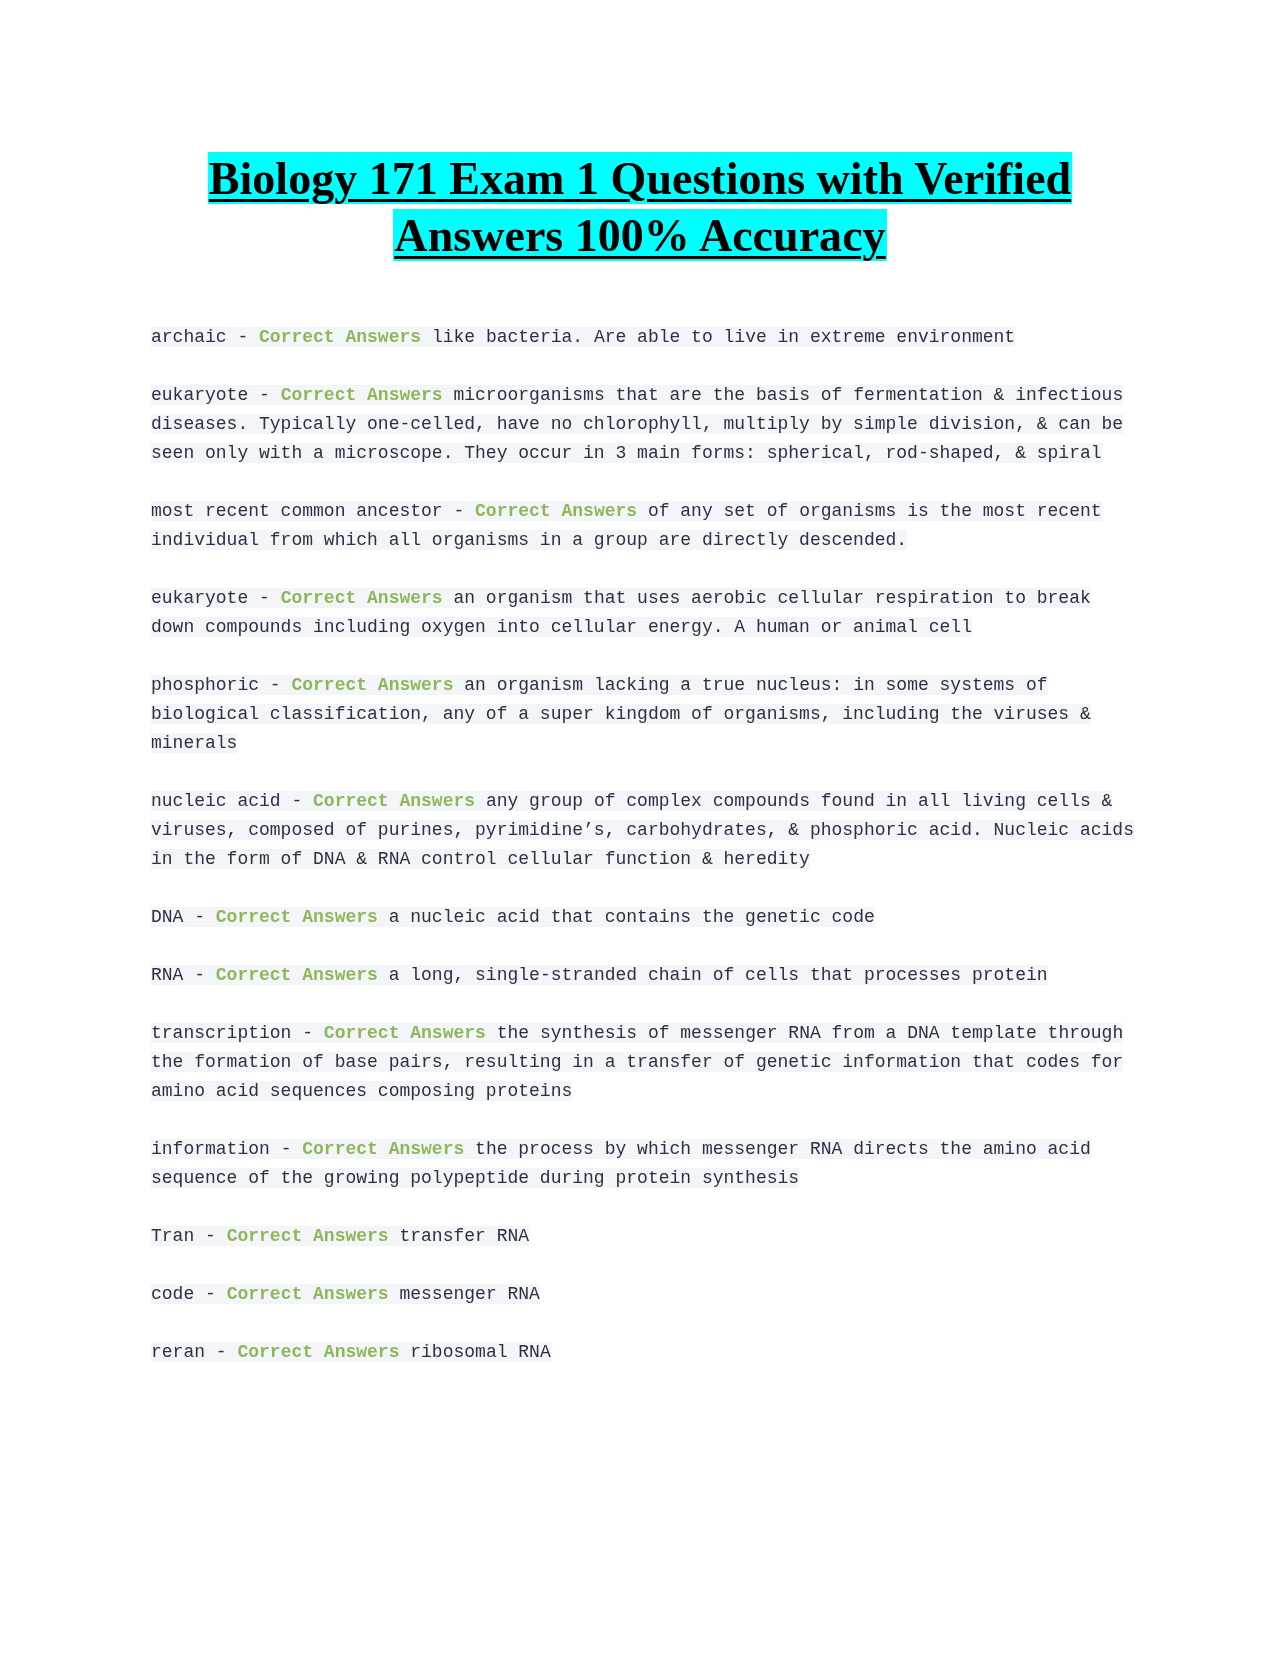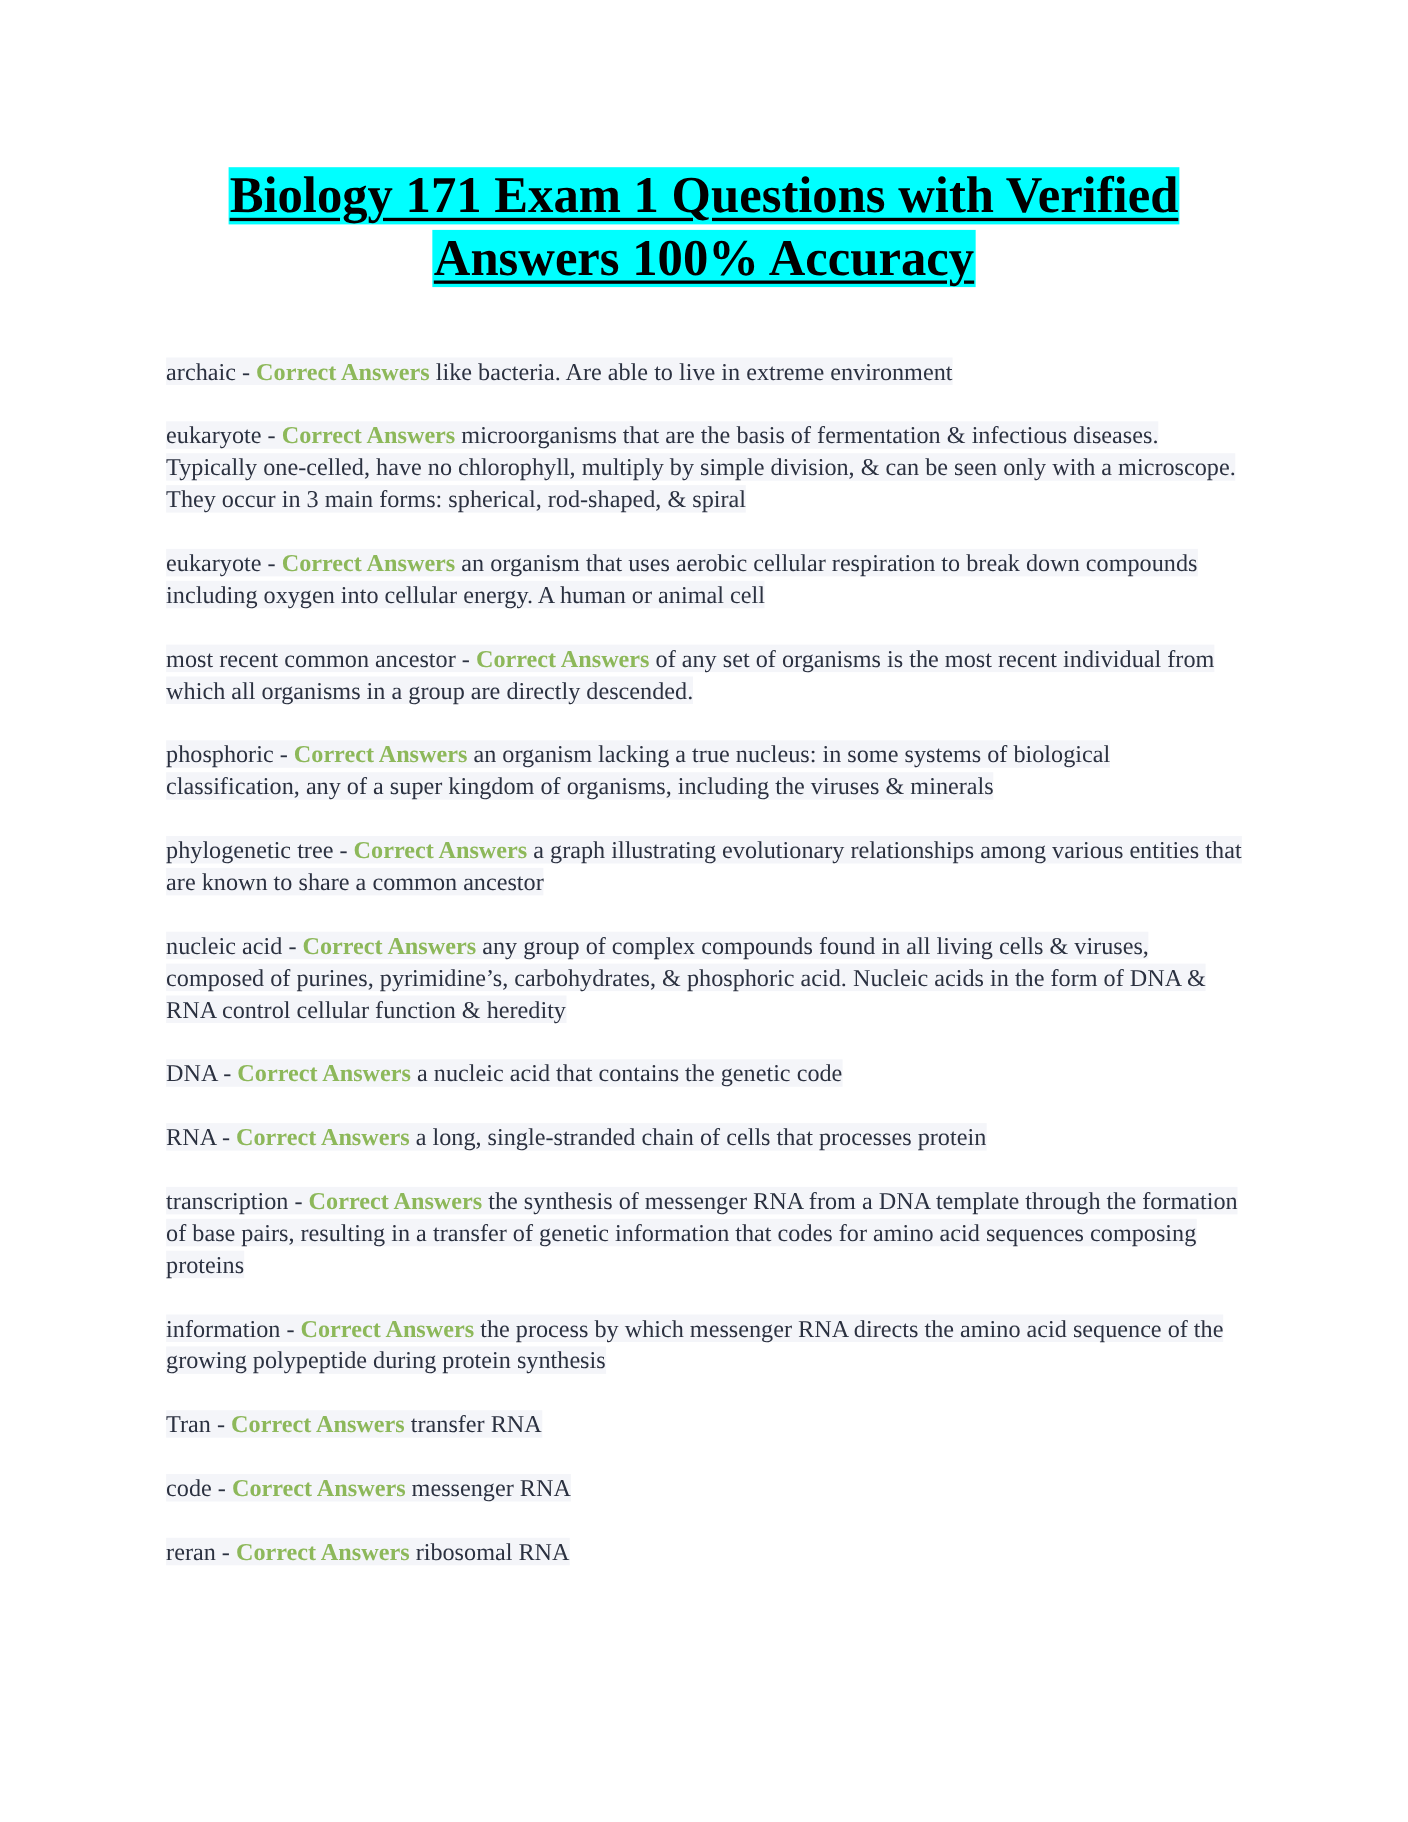--- a/index.html
+++ b/index.html
@@ -17,46 +17,45 @@
     background: #00ffff;
     text-decoration: underline;
     text-decoration-thickness: 3px;
     text-underline-offset: 5px;
     box-decoration-break: clone;
     -webkit-box-decoration-break: clone;
     padding: 0 1px;
   }
   .entries {
     position: absolute; left: 151px; top: 323px; width: 985px;
-    font-family: Liberation Serif, serif;
-    font-size: 22px; line-height: 29px; color: #2b3140;
+    font-family: Liberation Mono, monospace;
+    font-size: 18px; line-height: 29px; color: #2b3140;
   }
   .entry { margin: 0 0 29px 0; }
   .entry .hl {
     background: #f4f5f9;
     box-decoration-break: clone;
     -webkit-box-decoration-break: clone;
   }
   .label { color: #8db85a; font-weight: bold; }
 </style>
 </head>
 <body>
 
 <div class="page">
   <h1 class="title" style="margin:0;">
     <span>Biology 171 Exam 1 Questions with Verified Answers 100% Accuracy</span>
   </h1>
 
   <div class="entries">
     <div class="entry"><span class="hl"><span>archaic</span><span> - </span><span class="label">Correct Answers</span> <span>like bacteria. Are able to live in extreme environment</span></span></div>
     <div class="entry"><span class="hl"><span>eukaryote</span><span> - </span><span class="label">Correct Answers</span> <span>microorganisms that are the basis of fermentation &amp; infectious diseases. Typically one-celled, have no chlorophyll, multiply by simple division, &amp; can be seen only with a microscope. They occur in 3 main forms: spherical, rod-shaped, &amp; spiral</span></span></div>
+    <div class="entry"><span class="hl"><span>most recent common ancestor</span><span> - </span><span class="label">Correct Answers</span> <span>of any set of organisms is the most recent individual from which all organisms in a group are directly descended.</span></span></div>
     <div class="entry"><span class="hl"><span>eukaryote</span><span> - </span><span class="label">Correct Answers</span> <span>an organism that uses aerobic cellular respiration to break down compounds including oxygen into cellular energy. A human or animal cell</span></span></div>
-    <div class="entry"><span class="hl"><span>most recent common ancestor</span><span> - </span><span class="label">Correct Answers</span> <span>of any set of organisms is the most recent individual from which all organisms in a group are directly descended.</span></span></div>
     <div class="entry"><span class="hl"><span>phosphoric</span><span> - </span><span class="label">Correct Answers</span> <span>an organism lacking a true nucleus: in some systems of biological classification, any of a super kingdom of organisms, including the viruses &amp; minerals</span></span></div>
-    <div class="entry"><span class="hl"><span>phylogenetic tree</span><span> - </span><span class="label">Correct Answers</span> <span>a graph illustrating evolutionary relationships among various entities that are known to share a common ancestor</span></span></div>
     <div class="entry"><span class="hl"><span>nucleic acid</span><span> - </span><span class="label">Correct Answers</span> <span>any group of complex compounds found in all living cells &amp; viruses, composed of purines, pyrimidine’s, carbohydrates, &amp; phosphoric acid. Nucleic acids in the form of DNA &amp; RNA control cellular function &amp; heredity</span></span></div>
     <div class="entry"><span class="hl"><span>DNA</span><span> - </span><span class="label">Correct Answers</span> <span>a nucleic acid that contains the genetic code</span></span></div>
     <div class="entry"><span class="hl"><span>RNA</span><span> - </span><span class="label">Correct Answers</span> <span>a long, single-stranded chain of cells that processes protein</span></span></div>
     <div class="entry"><span class="hl"><span>transcription</span><span> - </span><span class="label">Correct Answers</span> <span>the synthesis of messenger RNA from a DNA template through the formation of base pairs, resulting in a transfer of genetic information that codes for amino acid sequences composing proteins</span></span></div>
     <div class="entry"><span class="hl"><span>information</span><span> - </span><span class="label">Correct Answers</span> <span>the process by which messenger RNA directs the amino acid sequence of the growing polypeptide during protein synthesis</span></span></div>
     <div class="entry"><span class="hl"><span>Tran</span><span> - </span><span class="label">Correct Answers</span> <span>transfer RNA</span></span></div>
     <div class="entry"><span class="hl"><span>code</span><span> - </span><span class="label">Correct Answers</span> <span>messenger RNA</span></span></div>
     <div class="entry"><span class="hl"><span>reran</span><span> - </span><span class="label">Correct Answers</span> <span>ribosomal RNA</span></span></div>
   </div>
 </div>

